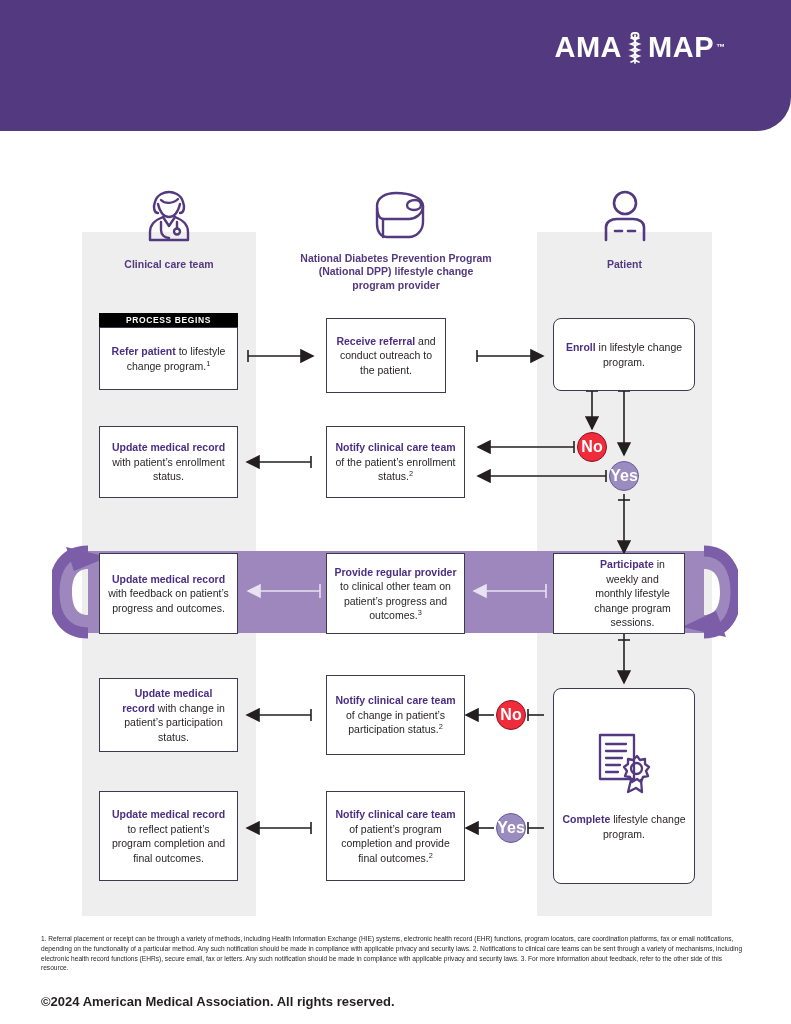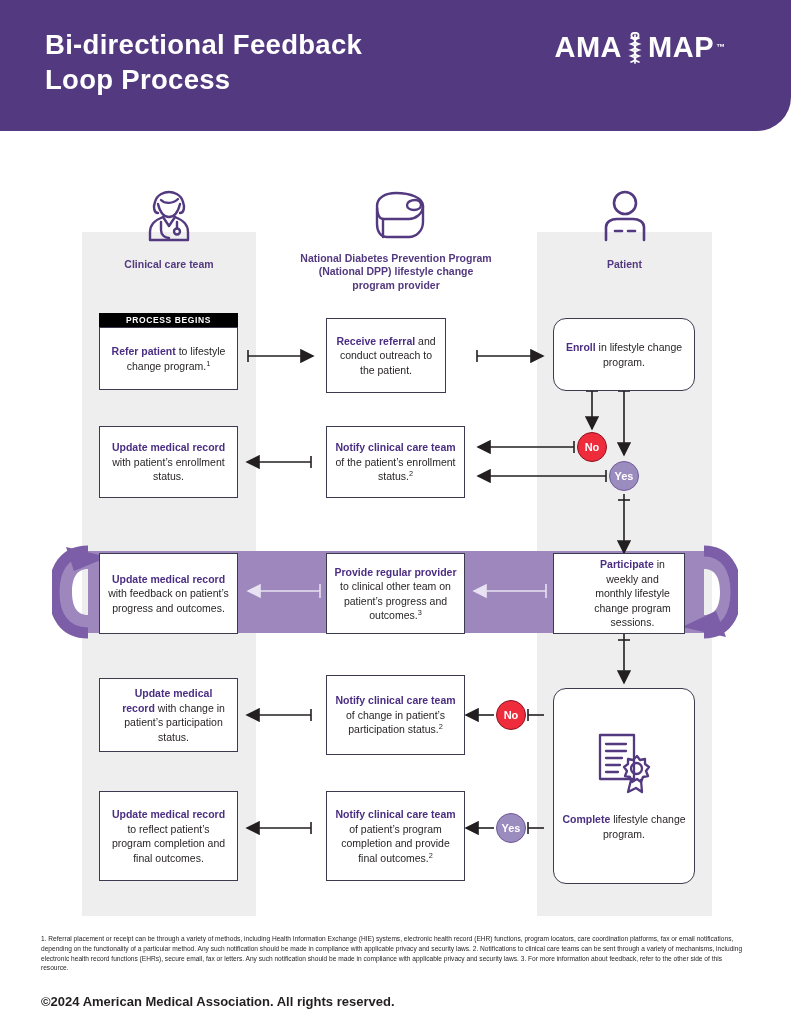--- a/index.html
+++ b/index.html
@@ -55,36 +55,36 @@
   .box{
     position:absolute;background:#ffffff;
     border:1.5px solid #3b3b4f;
     box-sizing:border-box;
     display:flex;align-items:center;justify-content:center;
     text-align:center;
     font-size:10.5px;line-height:14.5px;
     color:#231f20;
     padding:4px 7px;
   }
-  .box.rounded{border-radius:13px;}
+  .box.rounded{border-radius:8px;}
   .box b{color:#4b2e83;font-weight:bold;}
   .box .inner{width:100%;}
 
   .ribbon{
     position:absolute;background:#000000;color:#ffffff;
     font-size:8.5px;font-weight:bold;letter-spacing:.6px;
     text-align:center;line-height:14px;height:14px;
     display:flex;align-items:center;justify-content:center;
   }
 
   
   .badge{
     position:absolute;width:30px;height:30px;border-radius:50%;
     display:flex;align-items:center;justify-content:center;
-    color:#ffffff;font-size:11px;font-weight:bold;
+    color:#ffffff;font-size:16px;font-weight:bold;
     box-sizing:border-box;
   }
   .badge.no{background:#ee2c3c;border:1.5px solid #8d1220;}
   .badge.yes{background:#9b8cc0;border:1.5px solid #6b5b96;}
 
   
   .conn{position:absolute;left:0;top:0;width:791px;height:1024px;
     pointer-events:none;}
 
   
@@ -98,24 +98,20 @@
   .copyright{
     position:absolute;left:41px;top:994px;width:500px;
     font-size:13px;font-weight:bold;color:#231f20;
   }
   sup{font-size:70%;vertical-align:super;line-height:0;}
 </style>
 </head>
 <body>
 
 <div class="header">
-  <div class="header-title">
-    <div>Bi-directional Feedback</div>
-    <div>Loop Process</div>
-  </div>
   <div class="logo-wrap">
     <div class="logo-row">
       <span>AMA</span>
       <span class="logo-caduceus">
         <svg width="22" height="34" viewBox="0 0 22 34">
           <g fill="none" stroke="#ffffff" stroke-width="1.7" stroke-linecap="round">
             <path d="M11 3 L11 31"></path>
             <path d="M7 6 C13 8 13 10 7 12 C13 14 13 16 7 18 C13 20 13 22 7 24 C13 26 13 28 7 30"></path>
             <path d="M15 6 C9 8 9 10 15 12 C9 14 9 16 15 18 C9 20 9 22 15 24 C9 26 9 28 15 30"></path>
             <ellipse cx="11" cy="3.4" rx="3.6" ry="2.6"></ellipse>

